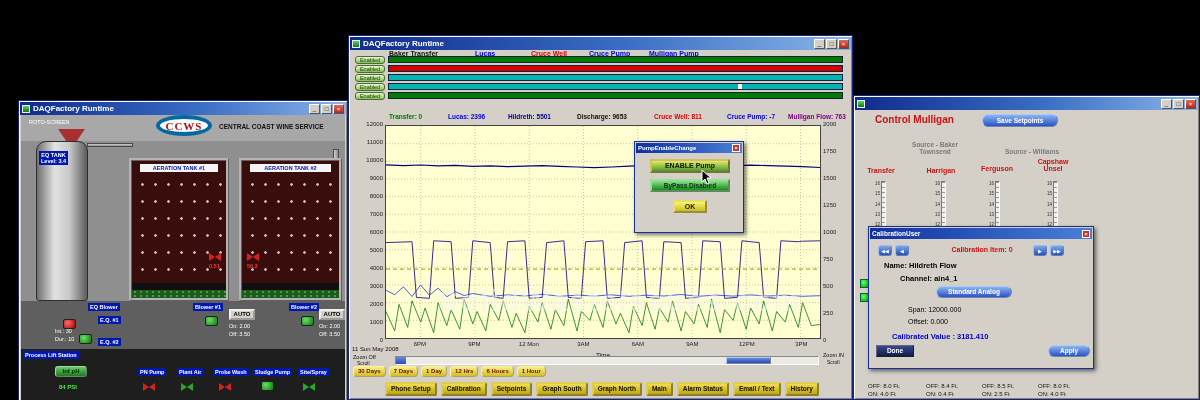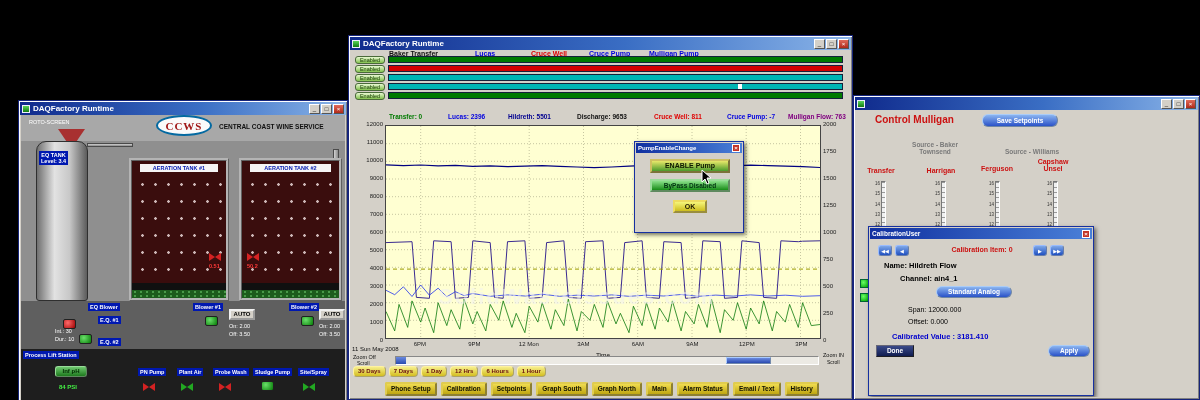--- a/index.html
+++ b/index.html
@@ -19,21 +19,21 @@
   #winL{left:18px;top:100px;width:330px;height:310px;z-index:5;}
   #winL .client{background:#8f8f8f;}
   .band-top{left:0;right:0;top:0;height:26px;background:#a8a8a8;}
   .band-mid{left:0;right:0;top:26px;height:160px;background:#8f8f8f;}
   .band-bot1{left:0;right:0;top:186px;height:48px;background:#5f5f5f;}
   .band-bot2{left:0;right:0;top:234px;bottom:0;background:#1e1e1e;}
   .wtxt{position:absolute;color:#fff;font-size:5.5px;white-space:nowrap;}
   .limetxt{position:absolute;color:#44ee44;font-size:6px;font-weight:bold;white-space:nowrap;}
   .blab{position:absolute;background:#0018b0;color:#fff;font-size:5.5px;font-weight:bold;padding:1px 2px;white-space:nowrap;}
   .rdtxt{position:absolute;color:#ff3838;font-size:5.5px;font-weight:bold;white-space:nowrap;}
-  .logo-oval{position:absolute;left:135px;top:0;width:56px;height:21px;background:#fafafa;border:2px solid #0369a1;border-radius:50%;display:flex;align-items:center;justify-content:center;}
+  .logo-oval{position:absolute;left:135px;top:0;width:56px;height:21px;background:#fafafa;border:4px solid #0369a1;border-radius:50%;display:flex;align-items:center;justify-content:center;}
   .logo-oval span{color:#a01818;font-weight:bold;font-family:"Liberation Serif",serif;font-size:11px;letter-spacing:1px;}
   .companytxt{position:absolute;left:198px;top:8px;color:#101010;font-size:6.5px;font-weight:bold;white-space:nowrap;}
   .cyl{position:absolute;background:linear-gradient(90deg,#6f6f6f,#e2e2e2 35%,#c8c8c8 65%,#5c5c5c);border:1px solid #2f2f2f;border-radius:10px 10px 3px 3px;}
   .hopper{position:absolute;background:#a83030;clip-path:polygon(0 0,100% 0,62% 100%,38% 100%);}
   .pipeh{position:absolute;background:linear-gradient(#d2d2d2,#8a8a8a);border:1px solid #4a4a4a;}
   .pipev{position:absolute;background:linear-gradient(90deg,#d2d2d2,#8a8a8a);border:1px solid #4a4a4a;}
   .tank{position:absolute;border:3px ridge #b4b4b4;background:#3a0d0d;}
   .tlabel{position:absolute;left:8%;top:3px;width:84%;background:#f5f5f5;color:#0018b0;font-size:5.5px;font-weight:bold;text-align:center;padding:1px 0;white-space:nowrap;overflow:hidden;}
   .bubbles{position:absolute;left:4px;right:4px;top:15px;bottom:18px;background-image:radial-gradient(circle,#e8d5d5 1px,transparent 1.6px);background-size:13px 17px;opacity:.85;}
   .sludge{position:absolute;left:0;right:0;bottom:8px;height:7px;background:#101010;}
@@ -87,35 +87,35 @@
   .heading{position:absolute;left:19px;top:4px;color:#cc1111;font-weight:bold;font-size:10px;white-space:nowrap;}
   .bluebtn{background:linear-gradient(#8ab4f0,#2a52c8);border:1px outset #aaccf8;border-radius:6px;color:#fff;font-weight:bold;font-size:6.5px;text-align:center;}
   #savebtn{position:absolute;left:126px;top:4px;width:76px;height:13px;line-height:11px;}
   .srctxt{position:absolute;color:#7a7a7a;font-weight:bold;font-size:6.5px;text-align:center;}
   .coltxt{position:absolute;color:#cc1111;font-weight:bold;font-size:7px;text-align:center;}
   .slider{position:absolute;top:71px;width:18px;height:46px;display:flex;gap:1px;}
   .snums{display:flex;flex-direction:column;justify-content:space-between;font-size:4.5px;color:#333;text-align:right;width:8px;}
   .sgroove{width:5px;height:100%;background:#f0f0f0;border:1px solid;border-color:#777 #fff #fff #777;background-image:repeating-linear-gradient(to bottom,#999 0 1px,transparent 1px 5px);}
   .led{position:absolute;left:4px;width:9px;height:9px;background:radial-gradient(circle at 35% 35%,#66ff66,#00a000);border:1px solid #063;}
   .lvlgrp{position:absolute;top:272px;font-size:6px;color:#111;line-height:8px;white-space:nowrap;}
-  #caldlg{left:12px;top:116px;width:226px;height:170px;z-index:30;}
+  #caldlg{left:12px;top:116px;width:226px;height:143px;z-index:30;}
   #caldlg .dlgtitle{height:11px;font-size:6.5px;}
   #caldlg .dlgbody{top:12px;}
   .navb{position:absolute;width:14px;height:11px;border-radius:3px;background:linear-gradient(#7fa8e8,#2050c0);color:#fff;font-size:5px;line-height:10px;text-align:center;border:1px outset #9bf;}
   .calitem{position:absolute;left:52px;top:7px;width:120px;text-align:center;color:#cc1111;font-weight:bold;font-size:7px;}
   .calname{position:absolute;left:14px;top:22px;font-size:7.5px;font-weight:bold;color:#000;white-space:nowrap;}
   .calchan{position:absolute;left:30px;top:35px;font-size:7.5px;font-weight:bold;color:#000;white-space:nowrap;}
   .caltype{position:absolute;left:66px;top:47px;width:76px;height:12px;line-height:10px;}
   .calspan{position:absolute;left:38px;top:67px;font-size:7px;color:#000;}
   .caloff{position:absolute;left:38px;top:79px;font-size:7px;color:#000;}
   .calval{position:absolute;left:22px;top:93px;font-size:7.5px;font-weight:bold;color:#0000cc;white-space:nowrap;}
   .donebtn{position:absolute;left:6px;top:106px;width:38px;height:12px;background:linear-gradient(#3a4a8a,#101c50);border:1px outset #667;color:#fff;font-size:6.5px;font-weight:bold;text-align:center;line-height:10px;}
   .applybtn{position:absolute;left:178px;top:106px;width:42px;height:12px;line-height:10px;}
 
-  #watermark{position:absolute;left:438px;top:284px;font-size:22px;font-weight:bold;letter-spacing:2px;color:rgba(240,240,240,0.55);z-index:80;pointer-events:none;white-space:nowrap;}
+  #watermark{position:absolute;left:438px;top:284px;font-size:30px;font-weight:bold;letter-spacing:2px;color:rgba(240,240,240,0.55);z-index:80;pointer-events:none;white-space:nowrap;}
   .cursor{position:absolute;left:350px;top:119px;z-index:60;}
 </style>
 </head>
 <body>
 
 <div id="desktop">
 
   <div class="win" id="winL">
     <div class="titlebar">
       <div class="tico"></div>

